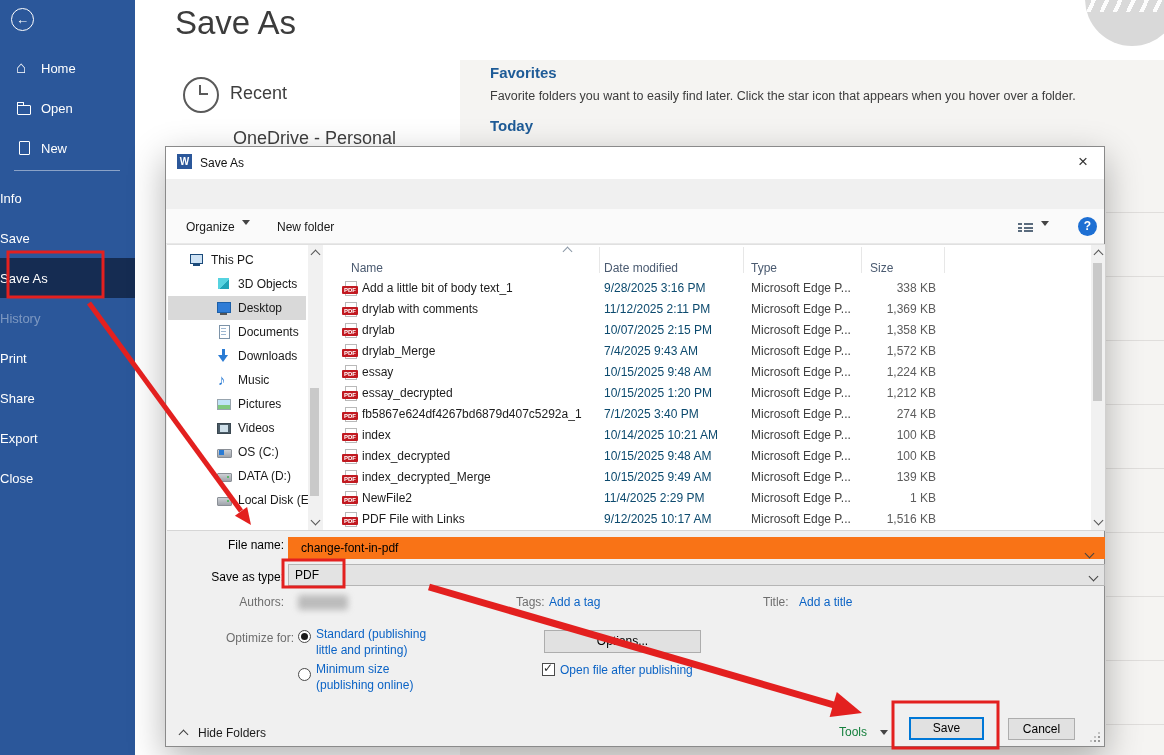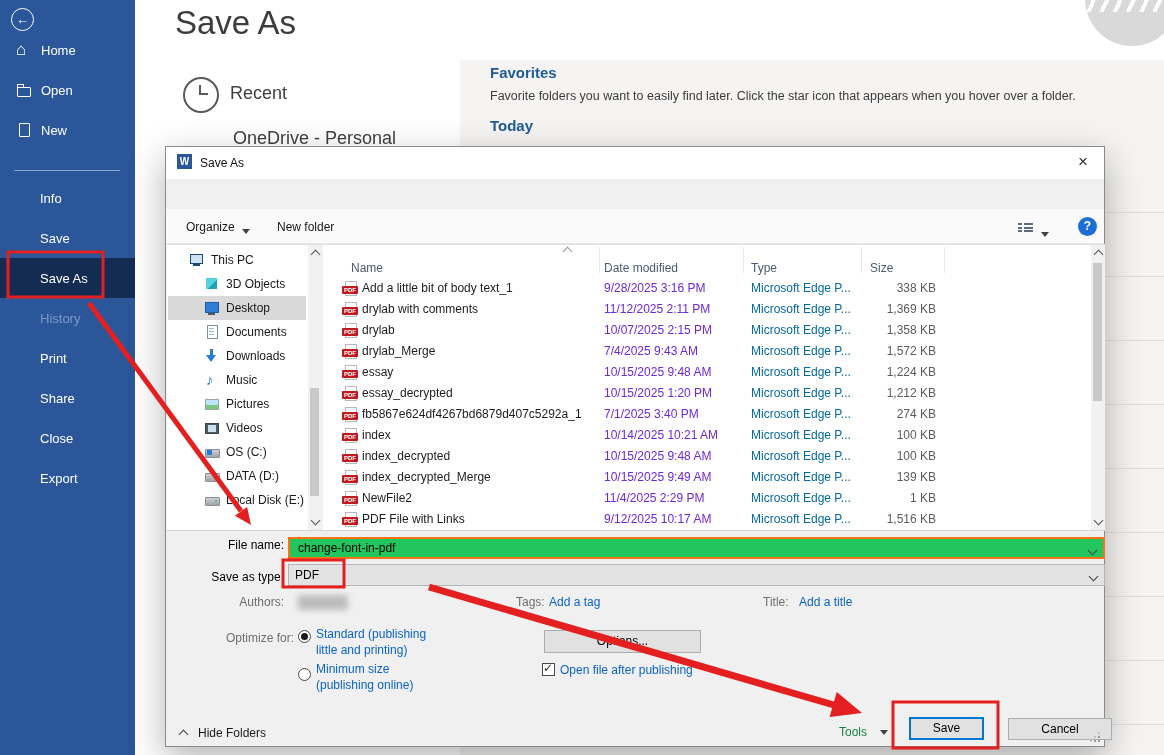--- a/index.html
+++ b/index.html
@@ -9,25 +9,25 @@
   
   .rpanel{position:absolute;left:460px;top:60px;width:704px;height:695px;background:#f5f4f2}
   .rlines{position:absolute;left:1106px;top:212px;width:58px;height:535px;
           background:repeating-linear-gradient(to bottom,#e0dedc 0,#e0dedc 1px,transparent 1px,transparent 64px)}
   .deco{position:absolute;left:1085px;top:-48px;width:94px;height:94px;border-radius:50%;background:#d9d9d9;overflow:hidden}
   .deco::after{content:"";position:absolute;left:0;top:34px;width:94px;height:26px;
           background:repeating-linear-gradient(115deg,rgba(255,255,255,.95) 0 4px,transparent 4px 12px)}
   .sidebar{position:absolute;left:0;top:0;width:135px;height:755px;background:#2b579a;z-index:5;color:#fff}
   .backbtn{position:absolute;left:11px;top:8px;width:21px;height:21px;border:1.5px solid #fff;border-radius:50%;
            display:flex;align-items:center;justify-content:center;font-size:13px;color:#fff}
-  .side-top{position:absolute;left:0;top:30px;width:123px}
+  .side-top{position:absolute;left:0;top:48px;width:123px}
   .side-menu{position:absolute;left:0;top:178px;width:135px}
   .side-item{height:40px;display:flex;align-items:center;font-size:13px;color:#fff;cursor:default}
   .side-item.top{padding-left:16px;gap:9px}
-  .side-item.menu{padding-left:40px}
+  .side-item.menu{}
   .side-item.menu.selected{background:#152c52}
   .side-item.menu.disabled .lbl{color:rgba(255,255,255,.38)}
   .side-div{position:absolute;left:14px;top:170px;width:106px;height:1px;background:rgba(255,255,255,.45)}
   .bs-title{position:absolute;left:175px;top:4px;font-size:33px;color:#3c3c3c;z-index:1}
   .place-label{position:absolute;font-size:18px;color:#3f3f3f;z-index:1;white-space:nowrap}
   .fav{position:absolute;left:490px;top:64px;z-index:1;width:650px}
   .fav h2{margin:0;font-size:15px;color:#1e5b97;font-weight:700}
   .fav p{margin:8px 0 0 0;font-size:12.5px;color:#3c3c3c}
   .fav h3{margin:14px 0 0 0;font-size:15px;color:#1e5b97;font-weight:700}
   
@@ -87,45 +87,45 @@
         box-sizing:border-box;display:flex;align-items:center;padding-left:5px;gap:4px}
   .crumb{font-size:12px;color:#111;white-space:nowrap}
   .crumb-sep{color:#666;font-size:12px;padding:0 4px}
   .addr-right{position:absolute;right:0;top:0;height:24px;display:flex}
   .addr-btn{width:22px;height:24px;display:flex;align-items:center;justify-content:center;border-left:1px solid #ececec}
   .search{position:absolute;left:732px;top:34px;width:200px;height:26px;background:#fff;border:1px solid #d9d9d9;box-sizing:border-box}
   .search input{position:absolute;left:8px;top:4px;width:155px;border:none;outline:none;font-size:12px;color:#555;
         font-family:"Liberation Sans","DejaVu Sans",sans-serif;background:transparent}
   .search .i-search{position:absolute;right:8px;top:5px}
   .toolbar{position:absolute;left:0;top:62px;width:100%;height:35px;background:#fafafa;border-bottom:1px solid #e8e8e8;box-sizing:border-box}
-  .tb-item{position:absolute;top:11px;font-size:12px;color:#191919;display:flex;align-items:flex-end;gap:7px}
+  .tb-item{position:absolute;top:11px;font-size:12px;color:#191919;display:flex;align-items:flex-start;gap:7px}
   .browser{position:absolute;left:1px;top:97px;width:938px;height:287px;background:#fff;border-top:1px solid #e0e0e0;border-bottom:1px solid #d6d6d6;box-sizing:border-box}
   .tree{position:absolute;left:2px;top:101px;width:138px}
   .tree-row{position:relative;height:24px;display:flex;align-items:center;gap:6px;padding-left:21px;font-size:12px;color:#191919;box-sizing:border-box}
-  .tree-row.child{padding-left:36px}
+  .tree-row.child{padding-left:48px}
   .tree-row.selected{background:#d9d9d9}
   .tree-row .t{white-space:nowrap}
   .vscroll{position:absolute;background:#f1f1f1}
   .vscroll .thumb{position:absolute;left:2px;width:9px;background:#c9c9c9}
   .sb-chev{position:absolute;left:4px;width:6px;height:6px;border-right:1.5px solid #555;border-bottom:1.5px solid #555}
   .hdr{position:absolute;top:111px;height:20px;line-height:20px;font-size:12px;color:#4a5a70;white-space:nowrap}
   .hline{position:absolute;top:100px;height:26px;width:1px;background:#e7e7e7}
   .sortcaret{position:absolute;left:398px;top:101px;width:6px;height:6px;border-right:1.5px solid #8b98a6;border-bottom:1.5px solid #8b98a6;transform:rotate(-135deg)}
   .files{position:absolute;left:0;top:130px;width:938px}
   .frow{position:relative;height:21px;font-size:12px}
   .frow .ic{position:absolute;left:176px;top:3px}
   .frow .name{position:absolute;left:196px;top:4px;color:#1c1c1c;white-space:nowrap}
-  .frow .mod{position:absolute;left:438px;top:4px;color:#6d28d9;white-space:nowrap}
-  .frow .typ{position:absolute;left:585px;top:4px;color:#0369a1;white-space:nowrap}
+  .frow .mod{position:absolute;left:438px;top:4px;color:#0c4a6e;white-space:nowrap}
+  .frow .typ{position:absolute;left:585px;top:4px;color:#404040;white-space:nowrap}
   .frow .siz{position:absolute;left:660px;top:4px;width:110px;text-align:right;color:#5c5c5c;white-space:nowrap}
   .flabel{position:absolute;left:0;width:118px;text-align:right;font-size:12px;color:#000;white-space:nowrap}
   .glabel{position:absolute;font-size:12px;color:#6e6e6e;white-space:nowrap}
   .combo{position:absolute;left:122px;width:817px;height:22px;box-sizing:border-box;display:flex;align-items:center}
   .combo .chevbox{position:absolute;right:2px;top:3px;width:18px;height:16px;display:flex;align-items:center;justify-content:center}
-  .combo.white{background:#22c55e;border:2px solid #f97316}
+  .combo.white{background:#f97316;border:5px solid #f97316}
   .combo.grayc{background:#e3e3e3;border:1px solid #b5b5b5}
   .combo input{border:none;outline:none;background:transparent;font-size:12px;color:#000;margin-left:6px;width:760px;
         font-family:"Liberation Sans","DejaVu Sans",sans-serif}
   .combo .val{margin-left:6px;color:#000}
   .blur-blob{position:absolute;left:132px;top:448px;width:50px;height:15px;background:#a6a6a6;filter:blur(3px);opacity:.7;border-radius:2px}
   .blue{color:#0b63c5}
   .radio{position:absolute;width:13px;height:13px;border:1px solid #4a4a4a;border-radius:50%;background:#fff;box-sizing:border-box}
   .radio.checked::after{content:"";position:absolute;left:2px;top:2px;width:7px;height:7px;background:#1a1a1a;border-radius:50%}
   .optline{position:absolute;font-size:12px;white-space:nowrap}
   .btn{position:absolute;background:#e1e1e1;border:1px solid #adadad;box-sizing:border-box;text-align:center;font-size:12px;color:#000}
@@ -203,25 +203,25 @@
 
       <div class="side-item menu">
         <span class="lbl">Print</span>
       </div>
 
       <div class="side-item menu">
         <span class="lbl">Share</span>
       </div>
 
       <div class="side-item menu">
+        <span class="lbl">Export</span>
+      </div>
+
+      <div class="side-item menu">
         <span class="lbl">Close</span>
-      </div>
-
-      <div class="side-item menu">
-        <span class="lbl">Export</span>
       </div>
     </div>
 </aside>
 
 
 <div class="dialog">
   <div class="titlebar">
     <span class="ic i-word">W</span>
     <span class="wtitle">Save As</span>
     <span class="close">×</span>
@@ -491,21 +491,21 @@
   <div class="optline blue" style="left:150px;top:531px">(publishing online)</div>
   <div class="btn" style="left:378px;top:483px;width:157px;height:23px;line-height:21px">Options...</div>
   <span class="checkbox"></span>
   <div class="optline blue" style="left:394px;top:516px">Open file after publishing</div>
 
   <span class="chev up abs" style="left:14px;top:584px;border-color:#3f3f3f"></span>
   <div class="optline" style="left:32px;top:579px;color:#1a1a1a">Hide Folders</div>
   <div class="optline" style="left:673px;top:578px;color:#15803d">Tools</div>
   <span class="caret abs" style="left:714px;top:583px"></span>
   <div class="btn primary" style="left:743px;top:570px;width:75px;height:23px;line-height:19px">Save</div>
-  <div class="btn" style="left:842px;top:571px;width:104px;height:22px;line-height:20px">Cancel</div>
+  <div class="btn" style="left:842px;top:571px;width:67px;height:22px;line-height:20px">Cancel</div>
   <div class="grip"></div>
 </div>
 
 
 <svg class="annot" viewBox="0 0 1164 755">
   <rect class="an-s" x="8" y="252" width="95" height="45" fill="none" stroke-width="3" stroke="#e3201f"></rect>
   <line class="an-s" x1="89" y1="303" x2="241" y2="511" stroke-width="5" stroke="#e3201f"></line>
   <polygon class="an-f" points="251,525 234.9,515.7 247.1,506.9" fill="#e3201f"></polygon>
   <rect class="an-s" x="283" y="560" width="61" height="27" fill="none" stroke-width="3" stroke="#e3201f"></rect>
   <line class="an-s" x1="429" y1="587" x2="834" y2="705" stroke-width="7" stroke="#e3201f"></line>

